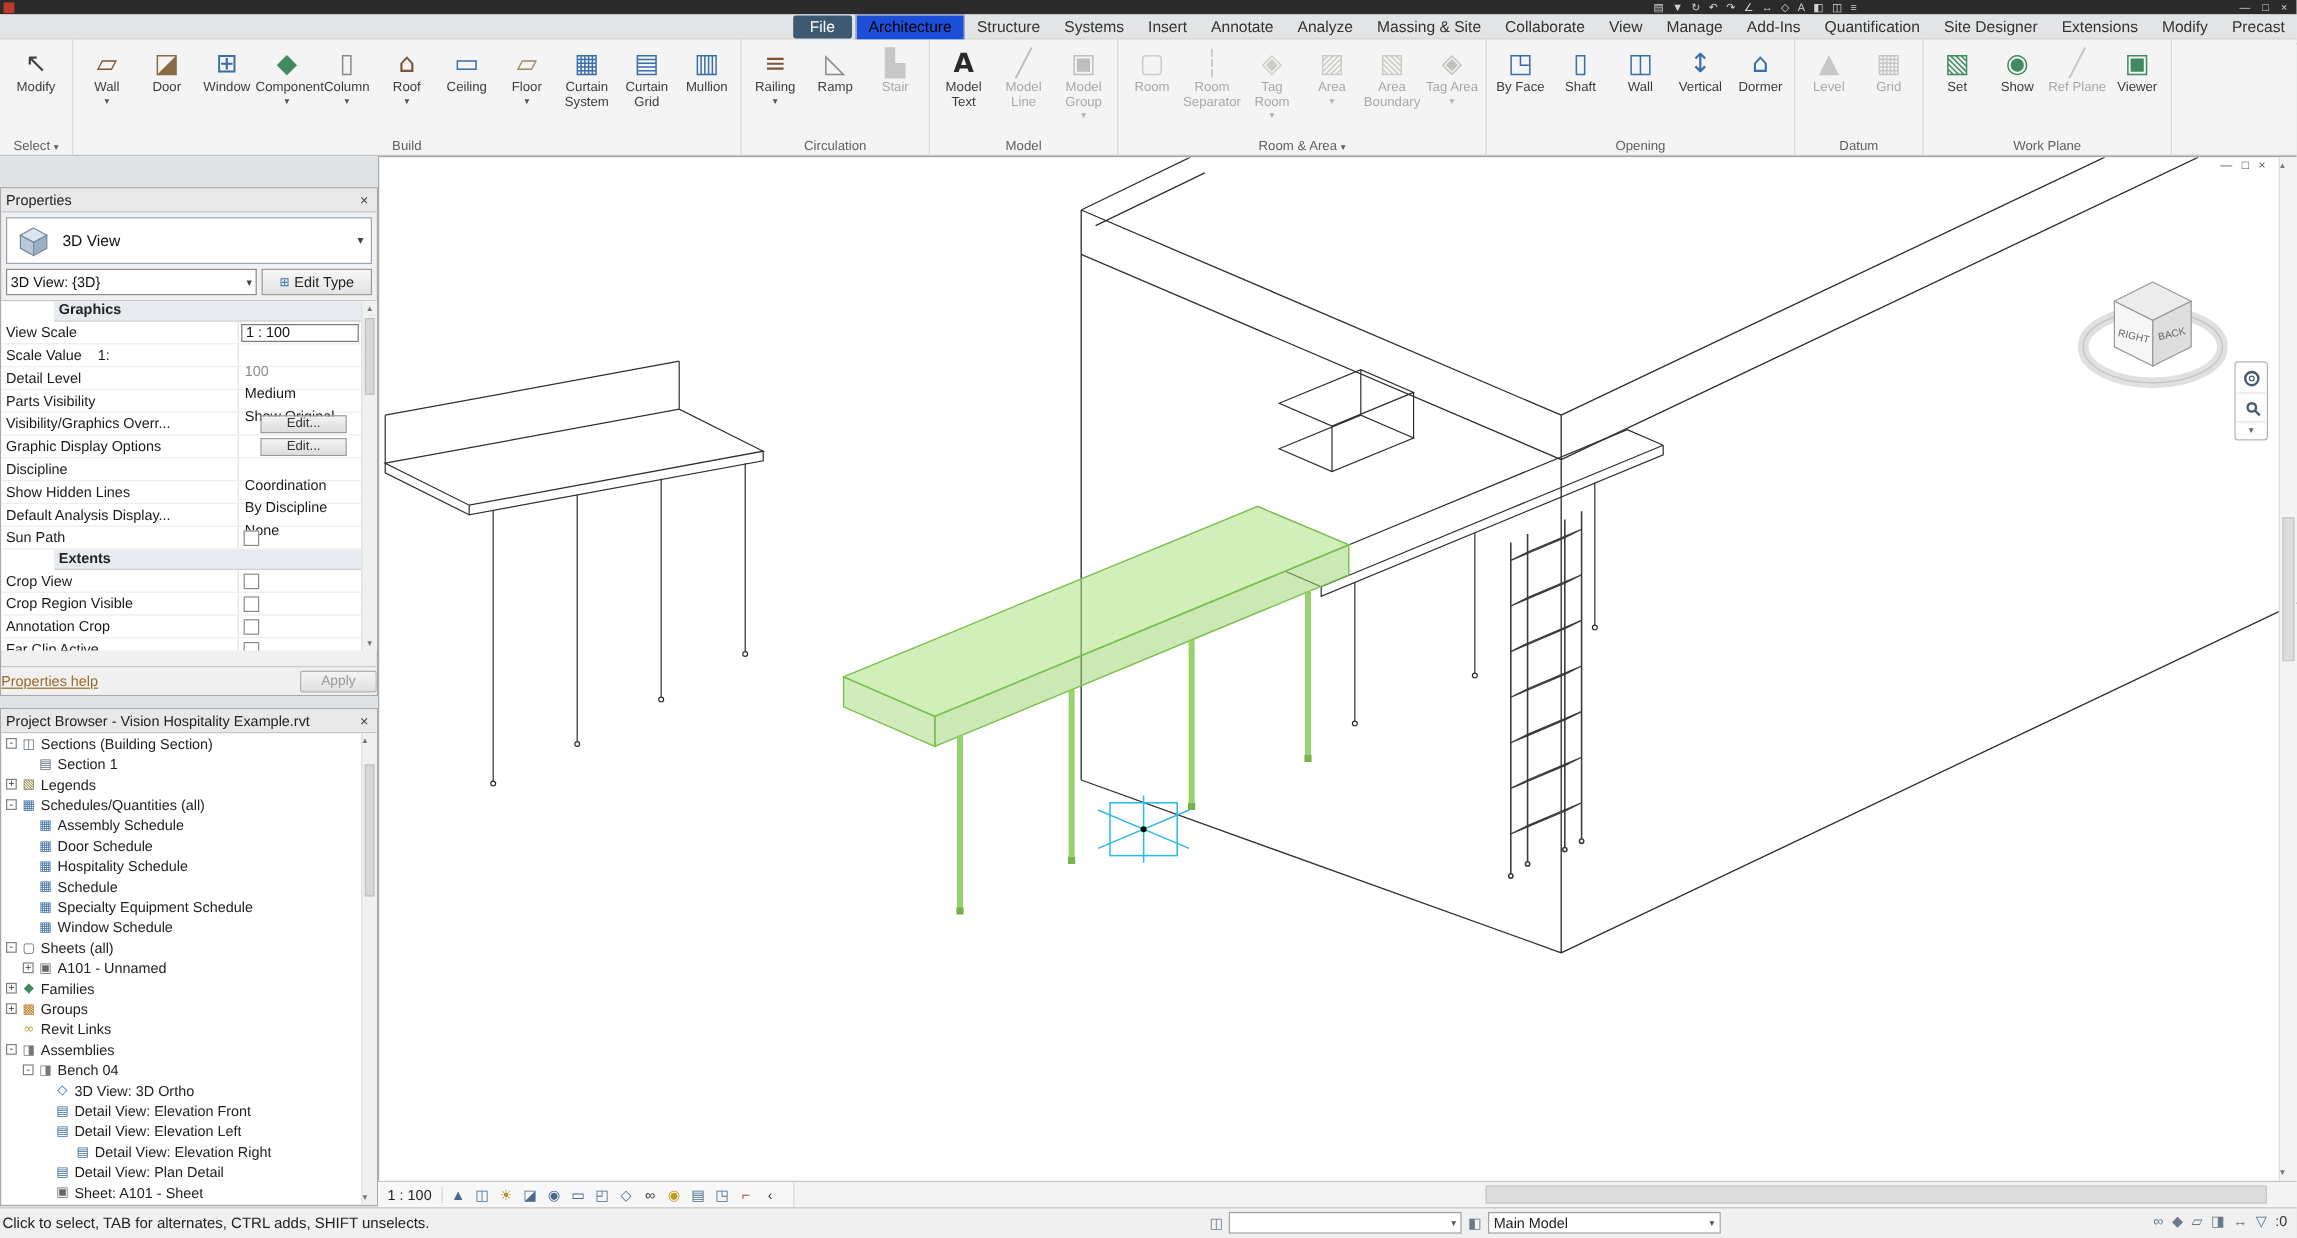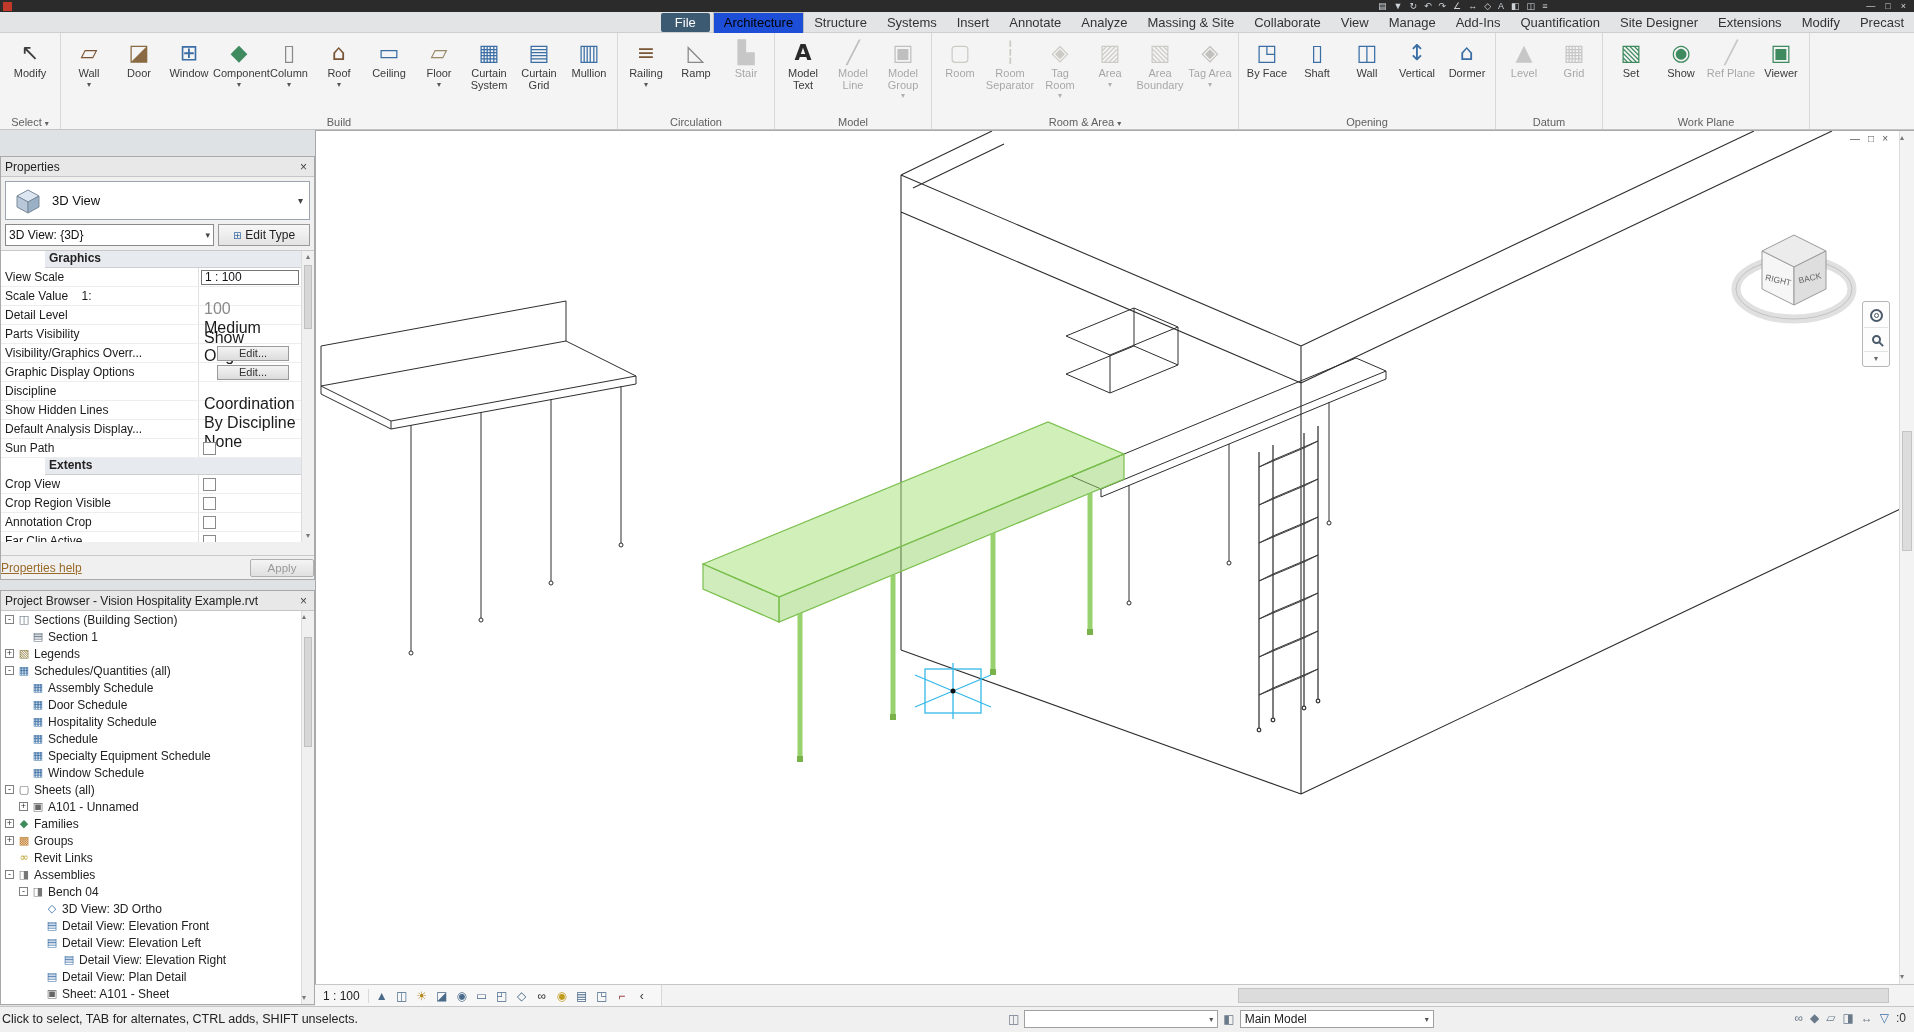--- a/index.html
+++ b/index.html
@@ -88,21 +88,21 @@
   .view-combo{flex:1;background:#fff;border:1px solid #8a8a8a;display:flex;align-items:center;font-size:12px;color:#111;padding:0 3px;justify-content:space-between;}
   .vs-arrow{font-size:9px;color:#444;}
   .edit-type{width:92px;background:linear-gradient(#f7f7f7,#e3e3e3);border:1px solid #9a9a9a;font-size:12px;color:#222;display:flex;align-items:center;justify-content:center;gap:4px;cursor:default;}
   .et-icon{font-size:10px;color:#3a6ea5;}
   .prop-scroll{position:relative;height:292px;overflow:hidden;background:#fff;border-top:1px solid #c9c9c9;}
   .prop-groups{margin-right:13px;}
   .prop-section{height:17px;background:#e7eaee;border-bottom:1px solid #cfcfcf;font-size:12px;font-weight:bold;color:#222;display:flex;align-items:flex-start;padding-left:4px;margin-left:44px;}
   .prow{display:flex;height:19px;border-bottom:1px solid #ededed;align-items:center;}
   .plabel{width:198px;flex:none;font-size:12px;color:#1a1a1a;padding-left:4px;border-right:1px solid #e0e0e0;white-space:pre;overflow:hidden;height:100%;display:flex;align-items:center;}
   .pval{flex:1;display:flex;align-items:center;height:100%;padding:1px 2px;}
-  .pv-text{font-size:16px;color:#1a1a1a;padding-left:3px;margin-top:26px;}
+  .pv-text{font-size:12px;color:#1a1a1a;padding-left:3px;margin-top:26px;}
   .pv-text.muted{color:#8a8a8a;}
   .pv-combo{flex:1;border:1px solid #767676;background:#fff;height:15px;display:flex;align-items:center;font-size:12px;color:#111;padding-left:3px;}
   .pv-btn{width:72px;height:15px;margin-left:16px;background:linear-gradient(#f4f4f4,#dcdcdc);border:1px solid #9a9a9a;font-size:11px;color:#333;display:flex;align-items:center;justify-content:center;cursor:default;}
   .pv-check{width:13px;height:13px;border:1px solid #8a8a8a;background:#fff;display:inline-block;margin-left:2px;}
   .pscroll{position:absolute;right:0;top:0;bottom:0;width:13px;background:#f0f0f0;border-left:1px solid #dcdcdc;text-align:center;}
   .sarrow{display:block;font-size:8px;color:#777;height:12px;line-height:12px;}
   .sarrow.bottom{position:absolute;bottom:0;left:0;right:0;}
   .pthumb{position:absolute;left:2px;right:2px;top:14px;height:64px;background:#d7d7d7;border:1px solid #c0c0c0;}
   .prop-footer{position:absolute;left:0;right:0;bottom:0;height:24px;background:#f0f0f0;border-top:1px solid #c9c9c9;display:flex;align-items:center;justify-content:space-between;padding:0 0;}
   .prop-help{font-size:12px;color:#9a6a2a;text-decoration:underline;cursor:default;}

